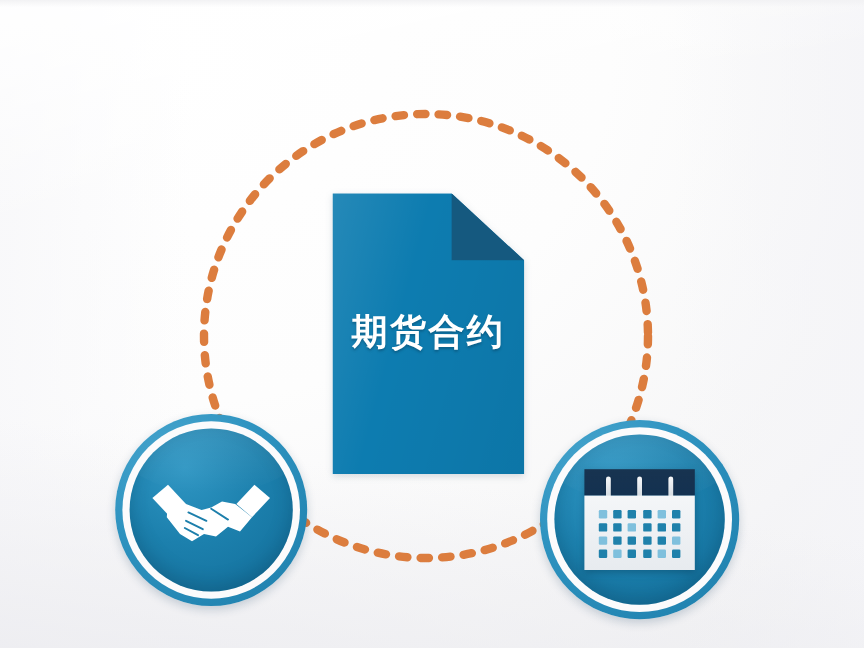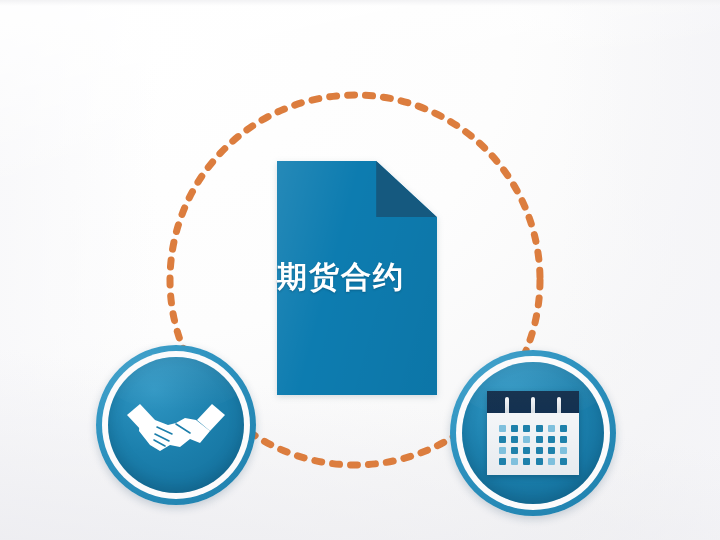--- a/index.html
+++ b/index.html
@@ -77,20 +77,21 @@
     width: 38%;
     height: 24%;
     background: #15597f;
     clip-path: polygon(0 0, 100% 100%, 0 100%);
   }
   .doc-label {
     position: absolute;
     left: 0;
     right: 0;
     top: 96px;
+    text-align: center;
     color: #ffffff;
     font-size: 30px;
     font-weight: bold;
     letter-spacing: 2px;
     text-shadow: 0 1px 2px rgba(10,45,70,0.35);
     font-family: "DejaVu Sans", "Liberation Sans", sans-serif;
     white-space: nowrap;
   }
 
   

